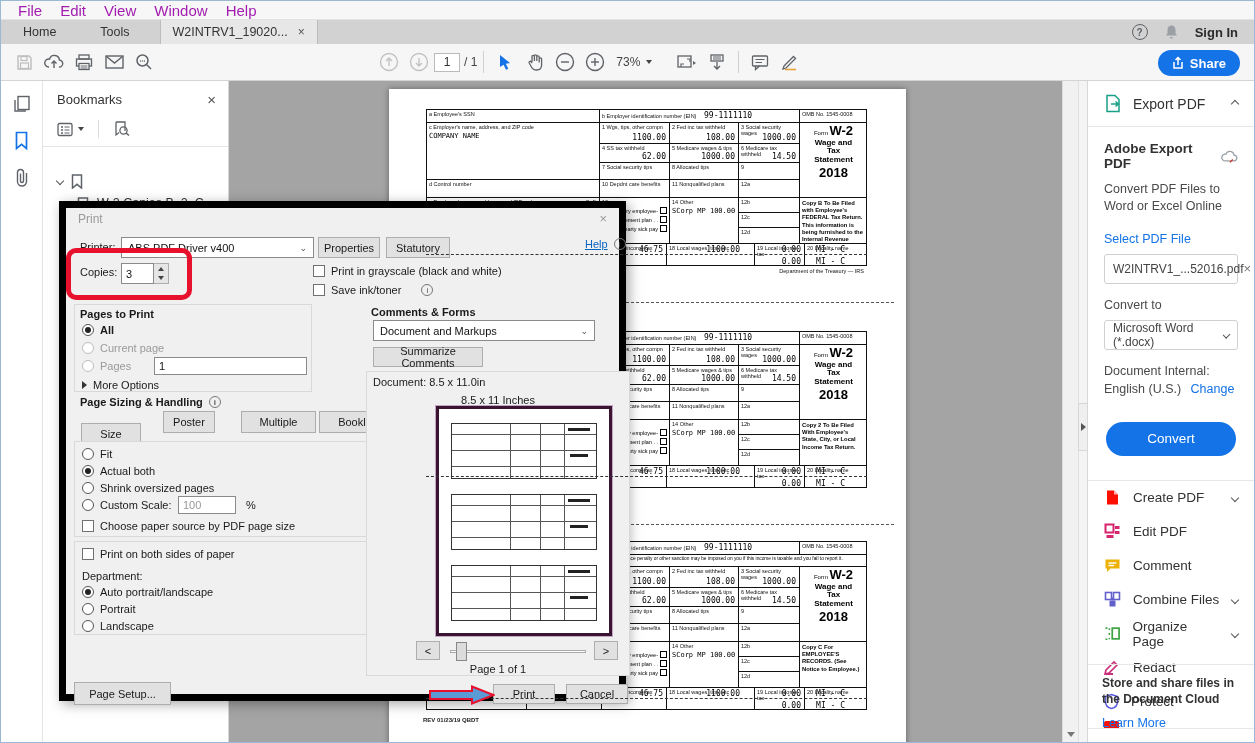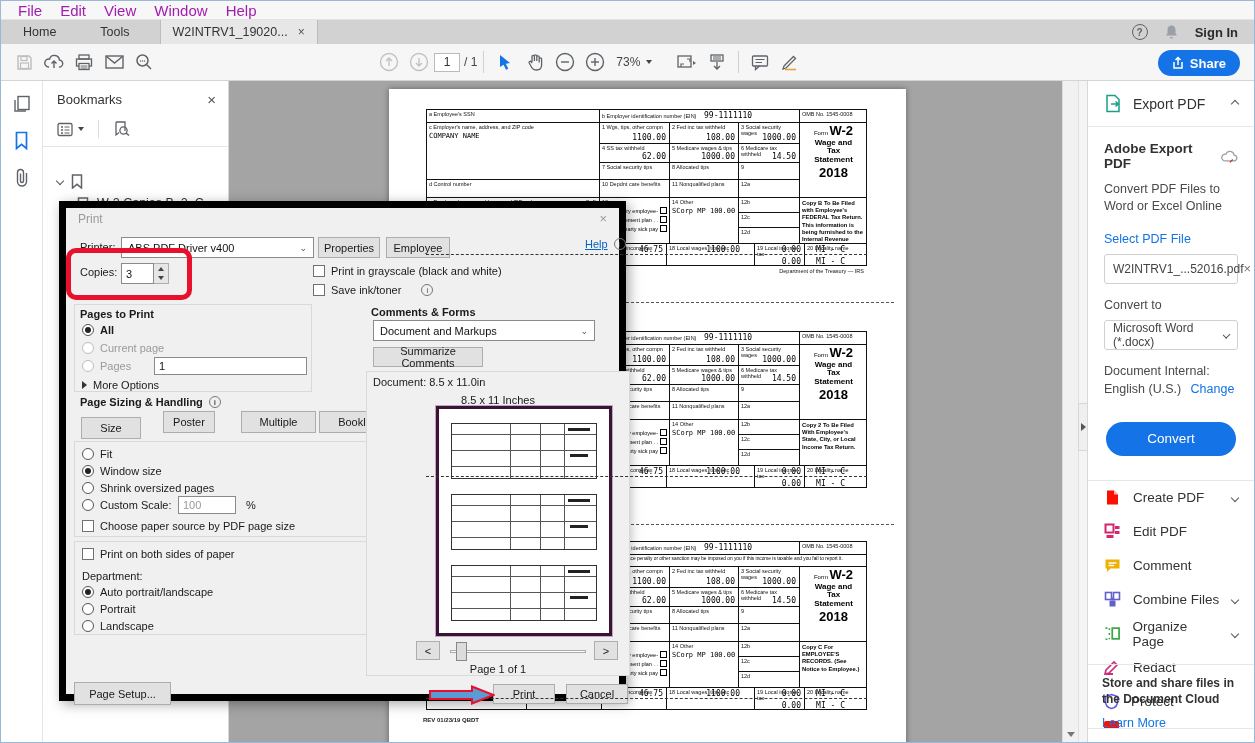--- a/index.html
+++ b/index.html
@@ -861,21 +861,21 @@
     <div class="dlg-x">×</div>
 
     <div class="rrow" style="left:14px;top:33px">
         <span>Printer:</span>
       </div>
     <div class="wsel" style="left:55px;top:29px;width:193px;height:21px">
       <span>ABS PDF Driver v400</span>
         <span class="dd">⌄</span>
     </div>
     <button class="wbtn" style="left:252px;top:29px;width:62px;height:21px">Properties</button>
-    <button class="wbtn" style="left:320px;top:29px;width:64px;height:21px">Employee</button>
+    <button class="wbtn" style="left:320px;top:29px;width:64px;height:21px">Statutory</button>
     <div class="rrow" style="left:519px;top:30px">
         <span class="helplink">Help</span>
         <span class="info">i</span>
       </div>
 
     <div class="rrow" style="left:14px;top:58px">
         <span>Copies:</span>
       </div>
     <div class="spinner" style="left:55px;top:55px">
       <input class="winput" style="position: static; width: 33px; height: 21px;" value="3">
@@ -919,33 +919,33 @@
     <input class="winput" style="left: 88px; top: 149px; width: 153px; height: 18px;" value="1">
     <div class="rrow" style="left:16px;top:171px">
         <span class="tri-r" style="border-left-color:#333"></span>
         <span>More Options</span>
       </div>
 
     <div class="rrow bold" style="left:14px;top:188px">
         <span>Page Sizing &amp; Handling</span>
         <span class="info">i</span>
       </div>
-    <button class="wbtn" style="left:15px;top:209px;width:60px;height:22px">Size</button>
+    <button class="wbtn" style="left:15px;top:215px;width:60px;height:22px">Size</button>
     <button class="wbtn" style="left:97px;top:203px;width:52px;height:22px">Poster</button>
     <button class="wbtn" style="left:175px;top:203px;width:75px;height:22px">Multiple</button>
     <button class="wbtn" style="left:253px;top:203px;width:75px;height:22px">Booklet</button>
 
     <div class="group" style="left:8px;top:233px;width:332px;height:96px"></div>
     <div class="rrow" style="left:16px;top:240px">
         <span class="rad"></span>
         <span>Fit</span>
       </div>
     <div class="rrow" style="left:16px;top:257px">
         <span class="rad sel"></span>
-        <span>Window size</span>
+        <span>Actual both</span>
       </div>
     <div class="rrow" style="left:16px;top:274px">
         <span class="rad"></span>
         <span>Shrink oversized pages</span>
       </div>
     <div class="rrow" style="left:16px;top:291px">
         <span class="rad"></span>
         <span>Custom Scale:</span>
       </div>
     <input class="winput" style="left: 112px; top: 288px; width: 58px; height: 18px; color: rgb(154, 154, 154);" value="100">

